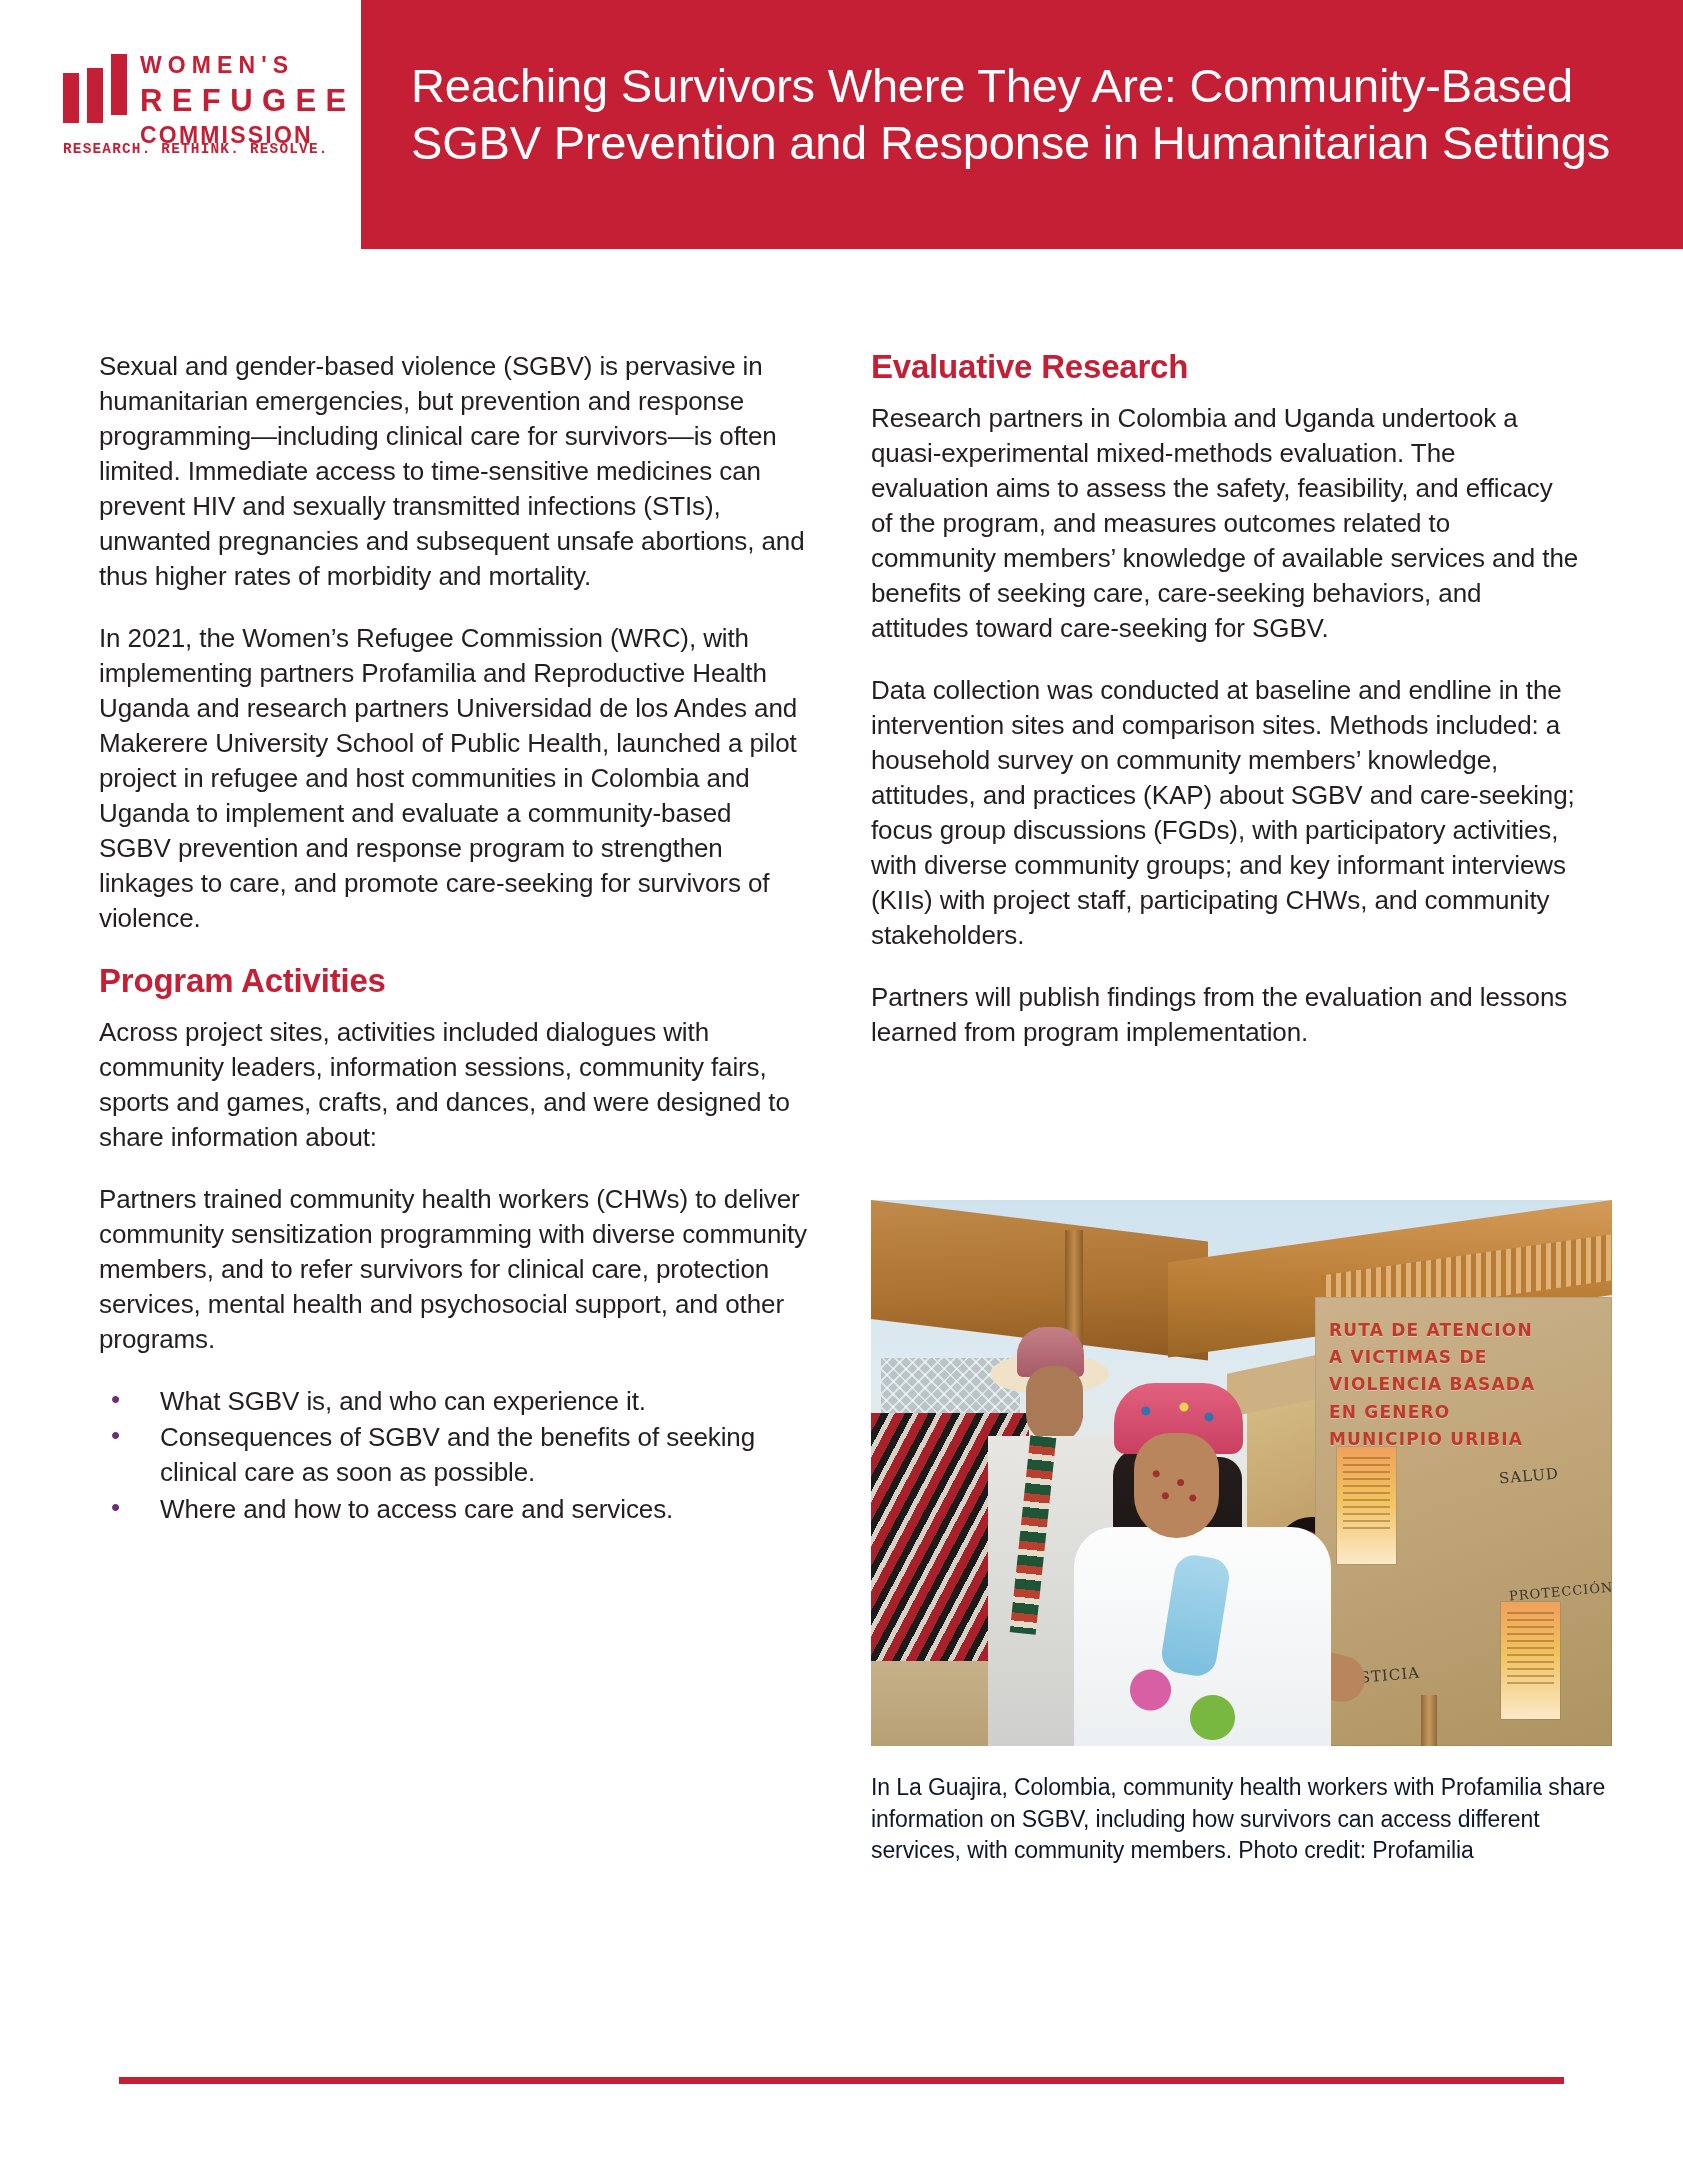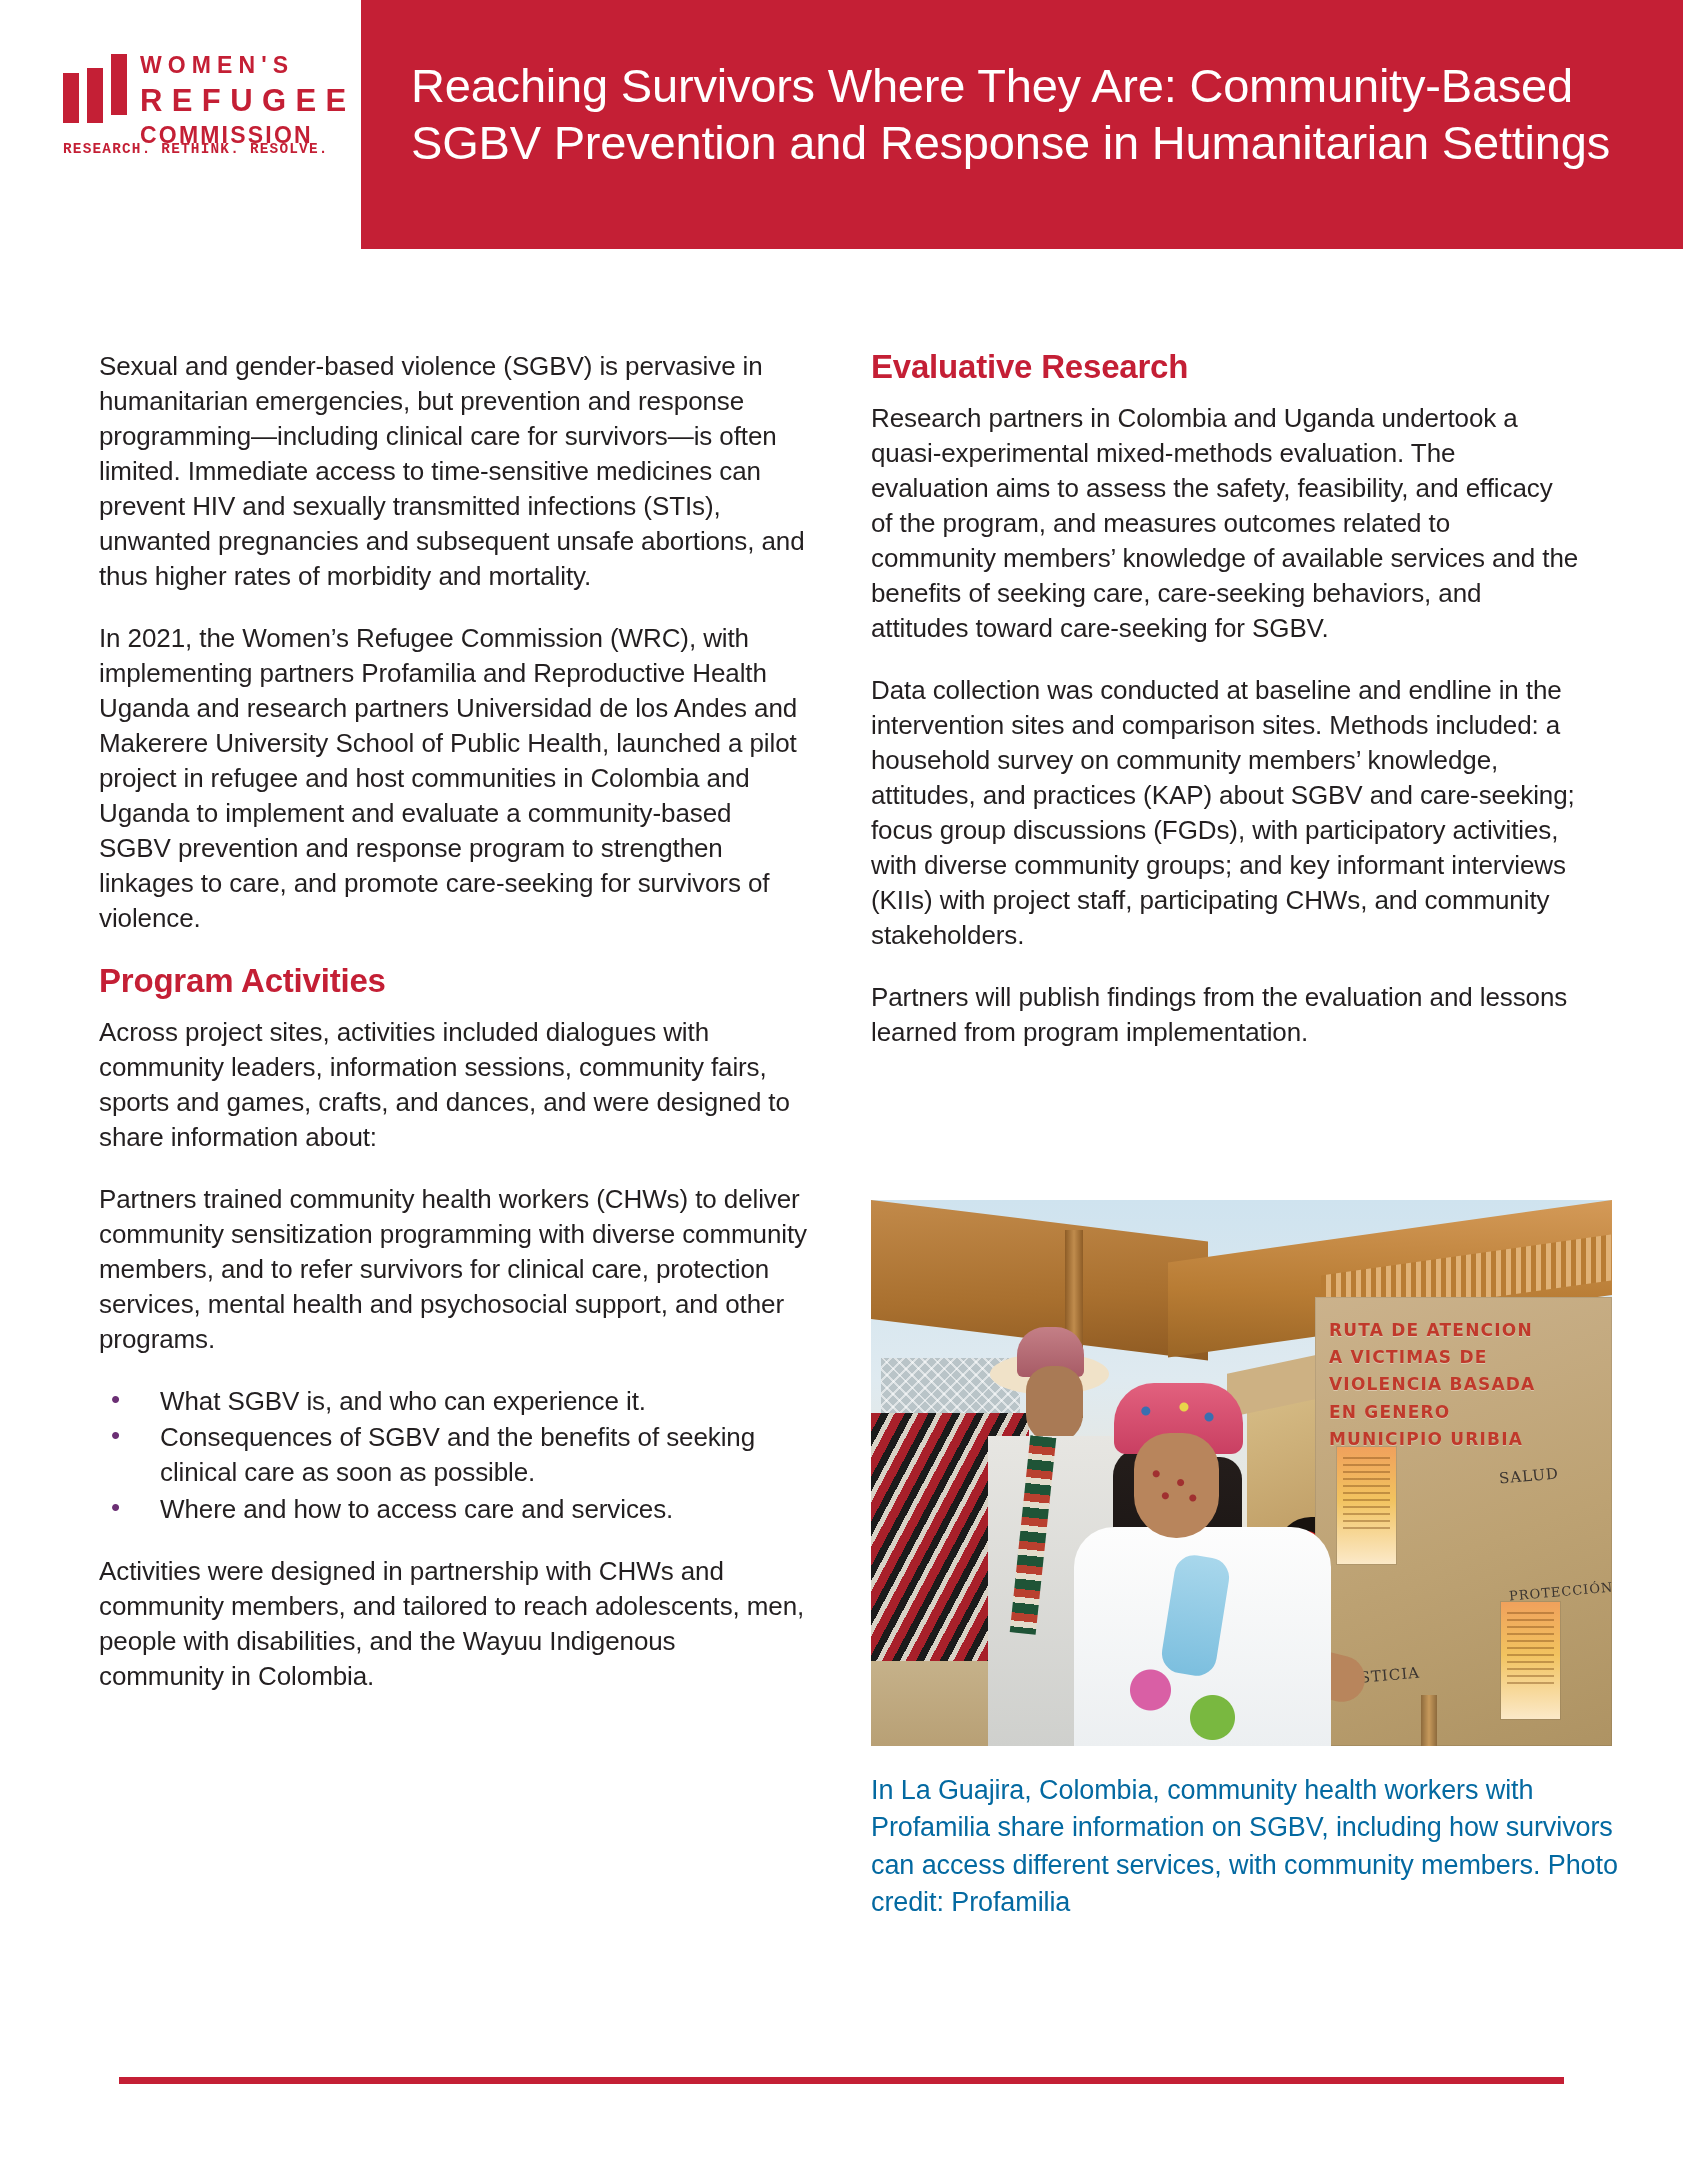--- a/index.html
+++ b/index.html
@@ -398,23 +398,23 @@
     background: repeating-linear-gradient(180deg, rgba(120,70,20,.40) 0 2px, transparent 2px 7px);
   }
   .ph-board-post {
     position: absolute; left: 550px; top: 495px;
     width: 16px; height: 51px;
     background: linear-gradient(90deg,#8d6a3c,#c79a5c,#8d6a3c);
   }
 
   .photo-caption {
     margin-top: 26px;
-    font-size: 27px;
+    font-size: 23px;
     line-height: 1.38;
-    color: #0369a1;
+    color: #0f172a;
     letter-spacing: -0.1px;
   }
 
   
   .footer-rule {
     position: absolute;
     left: 119px;
     top: 2077px;
     width: 1445px;
     height: 7px;
@@ -454,21 +454,20 @@
 
     <p class="body-text">Across project sites, activities included dialogues with community leaders, information sessions, community fairs, sports and games, crafts, and dances, and were designed to share information about:</p>
     <p class="body-text">Partners trained community health workers (CHWs) to deliver community sensitization programming with diverse community members, and to refer survivors for clinical care, protection services, mental health and psychosocial support, and other programs.</p>
 
     <ul class="bullets">
       <li>What SGBV is, and who can experience it.</li>
       <li>Consequences of SGBV and the benefits of seeking clinical care as soon as possible.</li>
       <li>Where and how to access care and services.</li>
     </ul>
 
-    <p class="body-text">Activities were designed in partnership with CHWs and community members, and tailored to reach adolescents, men, people with disabilities, and the Wayuu Indigenous community in Colombia.</p>
   </div>
 
   <div class="col col-right">
     <h2 class="section-head">Evaluative Research</h2>
     <p class="body-text">Research partners in Colombia and Uganda undertook a quasi-experimental mixed-methods evaluation. The evaluation aims to assess the safety, feasibility, and efficacy of the program, and measures outcomes related to community members’ knowledge of available services and the benefits of seeking care, care-seeking behaviors, and attitudes toward care-seeking for SGBV.</p>
     <p class="body-text">Data collection was conducted at baseline and endline in the intervention sites and comparison sites. Methods included: a household survey on community members’ knowledge, attitudes, and practices (KAP) about SGBV and care-seeking; focus group discussions (FGDs), with participatory activities, with diverse community groups; and key informant interviews (KIIs) with project staff, participating CHWs, and community stakeholders.</p>
     <p class="body-text">Partners will publish findings from the evaluation and lessons learned from program implementation.</p>
   </div>
 </div>
 

